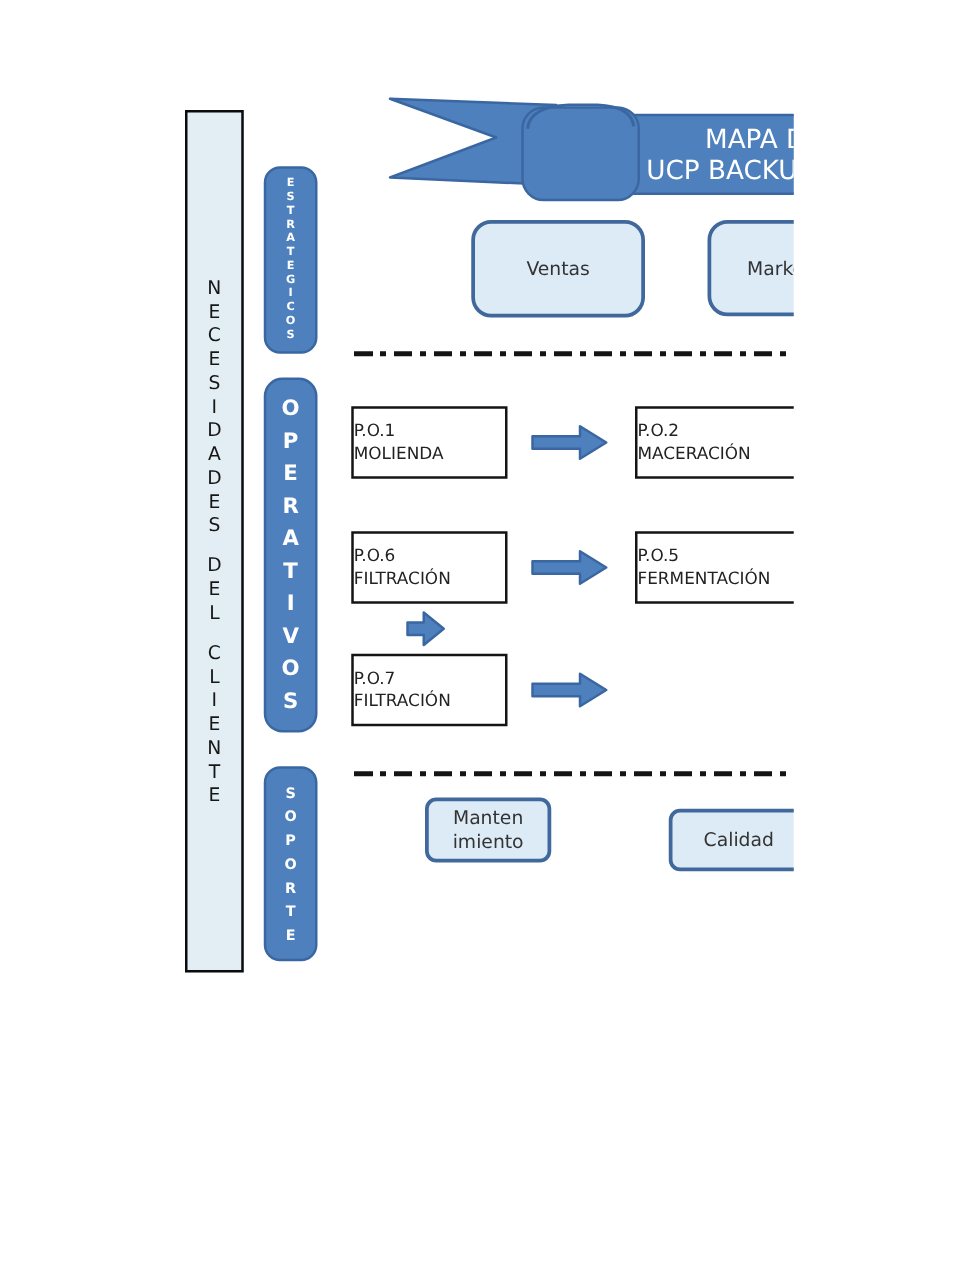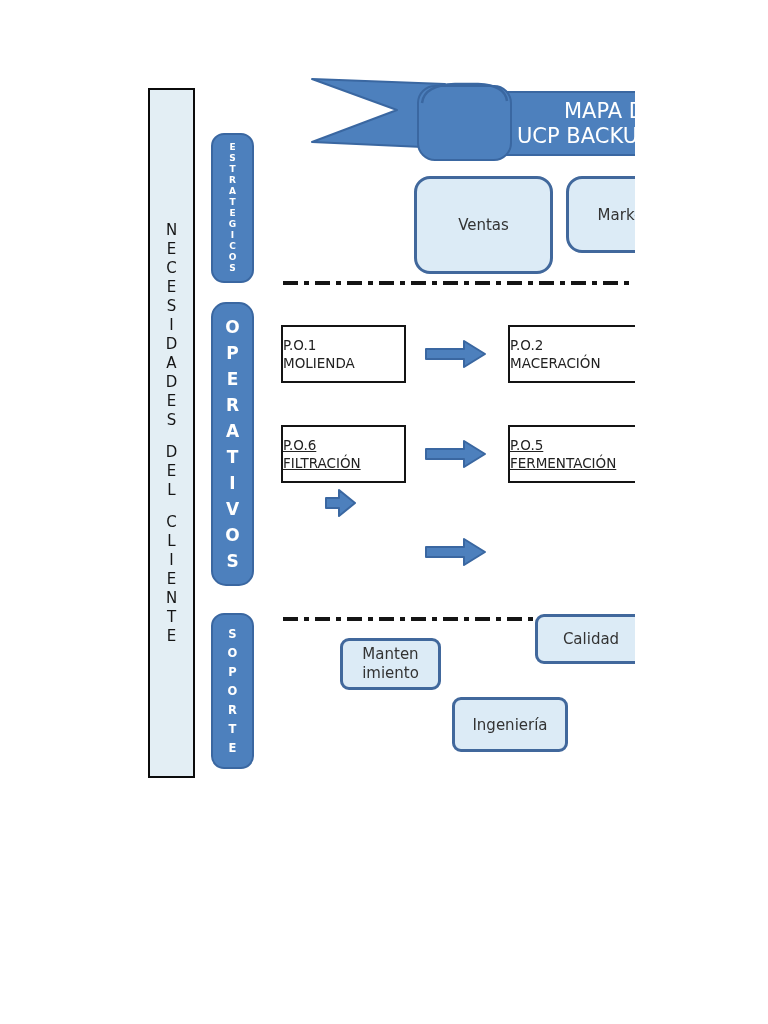--- a/index.html
+++ b/index.html
@@ -36,46 +36,46 @@
   .banner-line{color:#ffffff;font-size:21px;line-height:25px;white-space:nowrap;}
   .banner-l1{left:564px;top:99px;}
   .banner-l2{left:517px;top:124px;}
 
   
   .soft{
     background:#dcebf6;border:3px solid #41689c;box-sizing:border-box;
     display:flex;align-items:center;justify-content:center;text-align:center;
     color:#333333;font-size:15px;
   }
-  .box-ventas{left:377px;top:176px;width:139px;height:98px;border-radius:16px;margin-left:37px;}
+  .box-ventas{left:377px;top:176px;width:139px;height:78px;border-radius:16px;}
   .box-marketing{left:566px;top:176px;width:138px;height:77px;border-radius:16px;}
   .box-mant{left:340px;top:638px;width:101px;height:52px;border-radius:9px;padding:0 19px;}
   .box-mant span{width:100%;word-break:break-all;line-height:19px;}
-  .box-cal{left:535px;top:614px;width:112px;height:50px;border-radius:9px;}
+  .box-cal{left:535px;top:647px;width:112px;height:50px;border-radius:9px;}
   .box-ing{left:452px;top:697px;width:116px;height:55px;border-radius:9px;}
 
   
   .sep{
     height:4px;width:352px;left:283px;
     background:repeating-linear-gradient(to right,#141414 0 15px,rgba(0,0,0,0) 15px 21px,#141414 21px 26px,rgba(0,0,0,0) 26px 32px);
   }
   .sep1{top:281px;}
   .sep2{top:617px;}
 
   
   .po{
     background:#ffffff;border:2.5px solid #141414;box-sizing:border-box;
     display:flex;flex-direction:column;align-items:flex-start;justify-content:center;
     color:#222222;font-size:13.5px;line-height:18px;text-align:center;
   }
   .po div{white-space:nowrap;}
   .col-l{left:281px;width:125px;}
   .col-r{left:508px;width:140px;}
   .row-1{top:325px;height:58px;}
-  .row-2{top:425px;height:58px;text-decoration:underline;}
+  .row-2{top:425px;height:58px;}
   .row-3{top:523px;height:58px;}
 
   
   .arrow-1{left:424px;top:339px;}
   .arrow-2{left:424px;top:439px;}
   .arrow-3{left:424px;top:537px;}
   .arrow-sm{left:324px;top:487px;}
 </style>
 </head>
 <body>
@@ -180,20 +180,24 @@
   </svg>
   <div class="abs po col-r row-2">
     <div>P.O.5</div>
     <div>FERMENTACIÓN</div>
   </div>
 
   <svg class="abs arrow-sm" width="34" height="32" viewBox="0 0 34 32" xmlns="http://www.w3.org/2000/svg">
     <polygon points="2,11 15,11 15,3 31,16 15,29 15,21 2,21" fill="#4d80bd" stroke="#3a67a1" stroke-width="2" stroke-linejoin="round"></polygon>
   </svg>
 
+  <div class="abs po col-l row-3">
+    <div>P.O.7</div>
+    <div>FILTRACIÓN</div>
+  </div>
   <svg class="abs arrow-3" width="64" height="30" viewBox="0 0 64 30" xmlns="http://www.w3.org/2000/svg">
     <polygon points="2,10 40,10 40,2 61,15 40,28 40,20 2,20" fill="#4d80bd" stroke="#3a67a1" stroke-width="2" stroke-linejoin="round"></polygon>
   </svg>
 
   <div class="abs sep sep2"></div>
 
   <div class="abs lane lane-sop">
     <div class="vstack">
         <div>S</div>
         <div>O</div>
@@ -203,17 +207,14 @@
         <div>T</div>
         <div>E</div>
       </div>
   </div>
   <div class="abs soft box-mant">
     <span>Mantenimiento</span>
   </div>
   <div class="abs soft box-cal">
     <span>Calidad</span>
   </div>
-  <div class="abs soft box-ing">
-    <span>Ingeniería</span>
-  </div>
 
 </div>
 
 </body></html>

